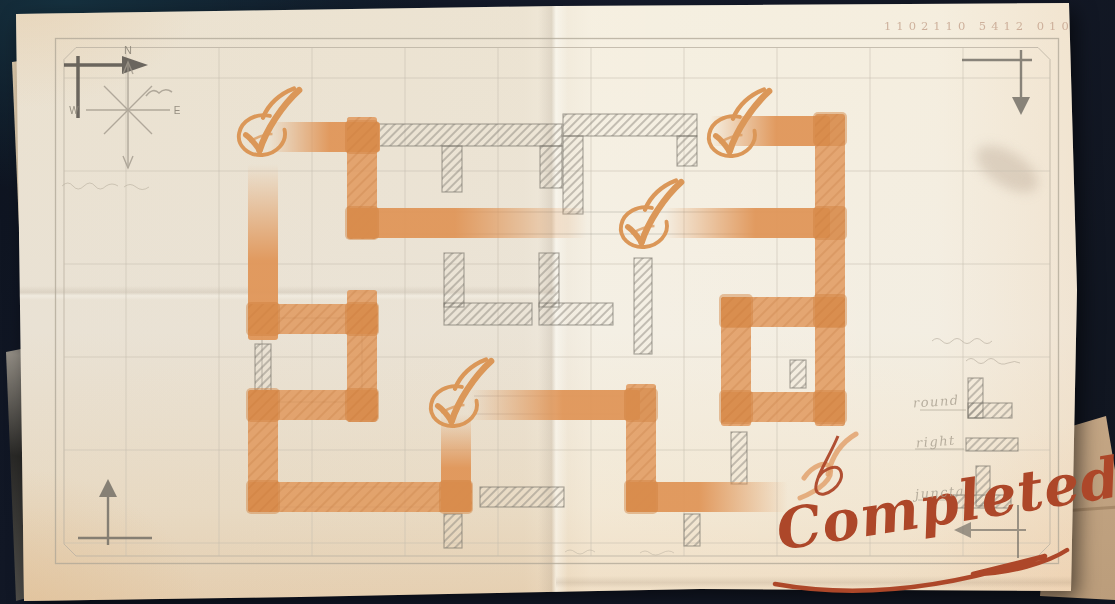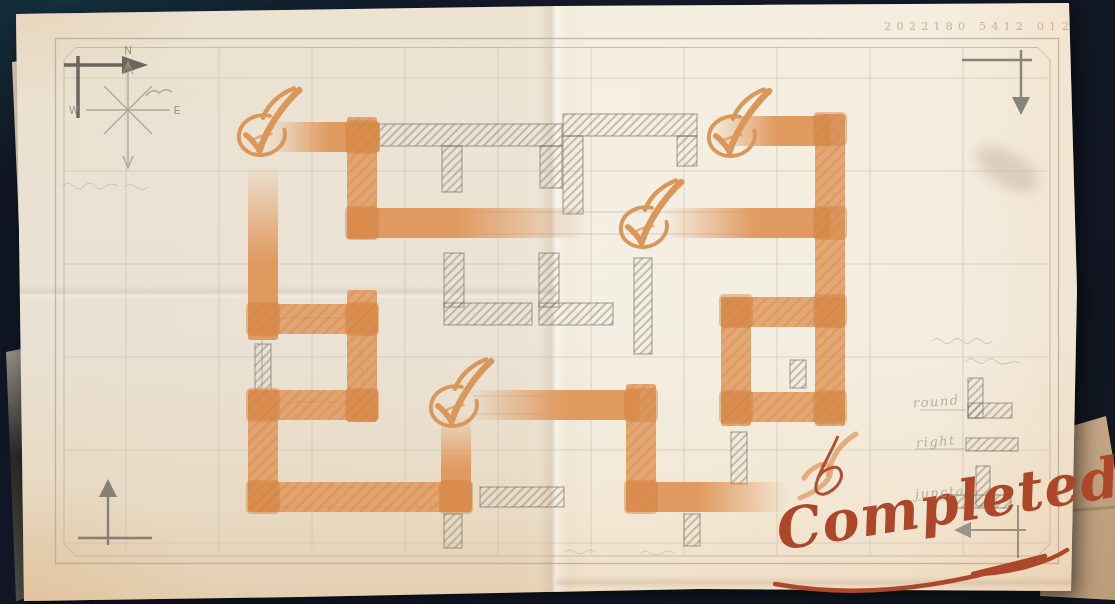--- a/index.html
+++ b/index.html
@@ -256,17 +256,17 @@
 
     <g>
       <path d="M800,498 c20,-8 34,-20 30,-30 c-4,-8 -18,-2 -26,10" fill="none" stroke="#e2a26e" stroke-width="5" stroke-linecap="round" opacity="0.85"></path>
       <path d="M856,434 c-14,8 -24,22 -28,40" fill="none" stroke="#e2a26e" stroke-width="5" stroke-linecap="round" opacity="0.85"></path>
       <path d="M838,436 c-10,24 -27,48 -21,56 c7,8 28,-8 24,-20 c-3,-9 -17,-4 -23,6" fill="none" stroke="#ad4729" stroke-width="3" opacity="0.95"></path>
       <text transform="translate(780,550) rotate(-9)" font-family="DejaVu Serif, serif" font-style="italic" font-weight="bold" font-size="56" letter-spacing="1" fill="#ad4729">Completed</text>
       <path d="M775,584 c90,16 182,2 270,-28 l-72,18 c36,0 76,-12 94,-24" fill="none" stroke="#ad4729" stroke-width="4.5" stroke-linecap="round" stroke-linejoin="round"></path>
     </g>
   </svg>
 
-  <div class="serial">2022180 5412 012</div>
+  <div class="serial">1102110 5412 010</div>
   <div class="hand r1">round</div>
   <div class="hand r2">right</div>
   <div class="hand r3">juncta</div>
 </div>
 
 </body></html>

